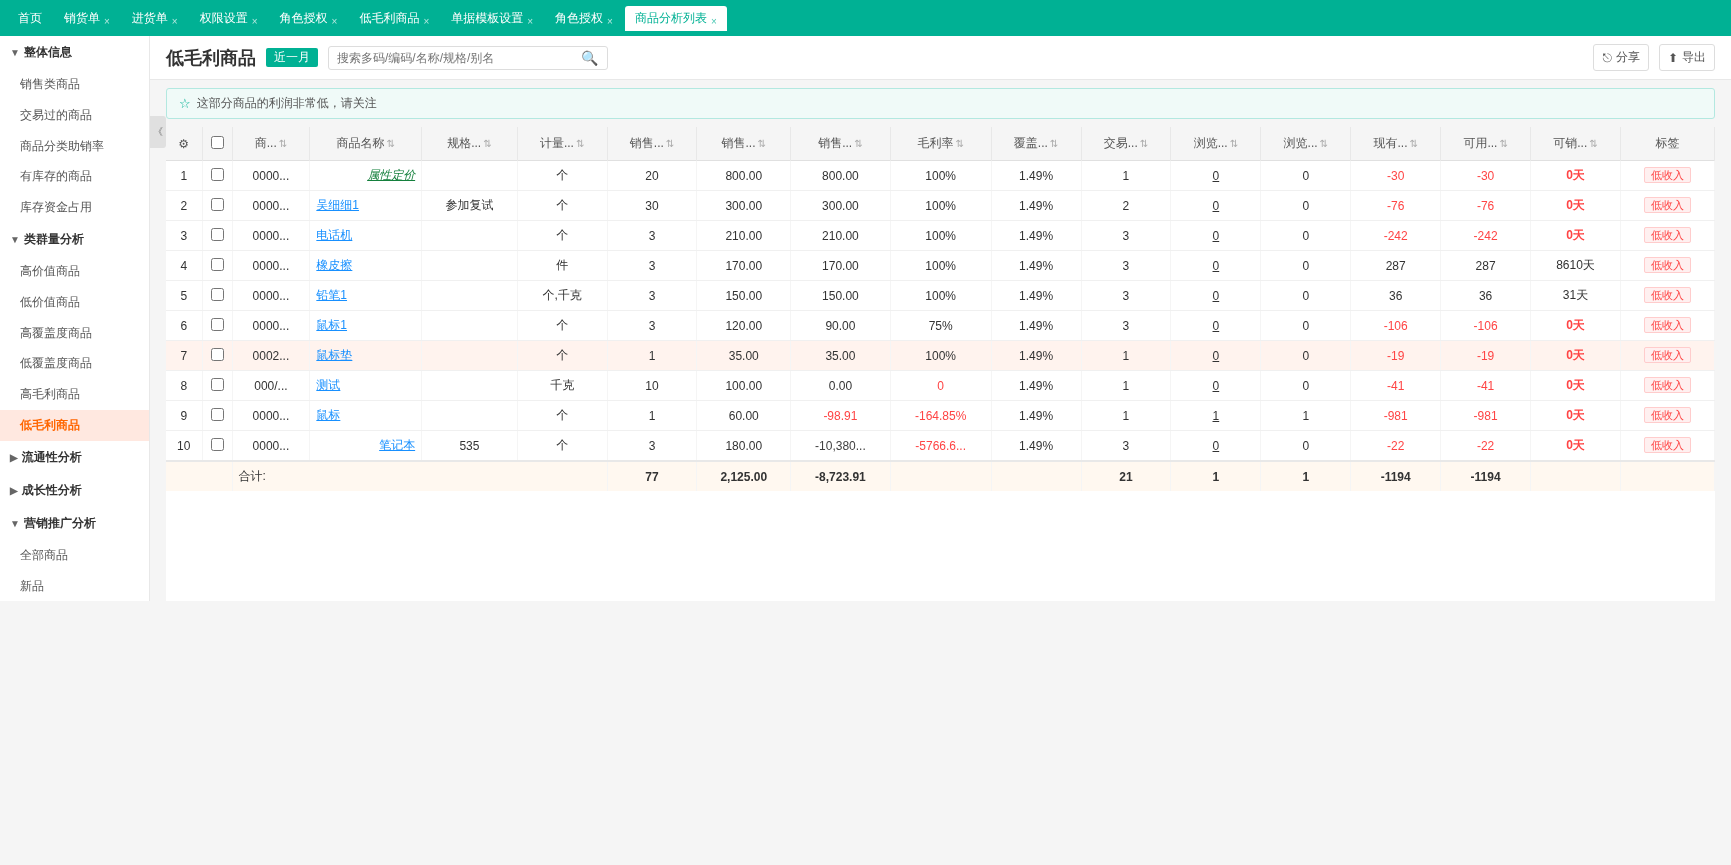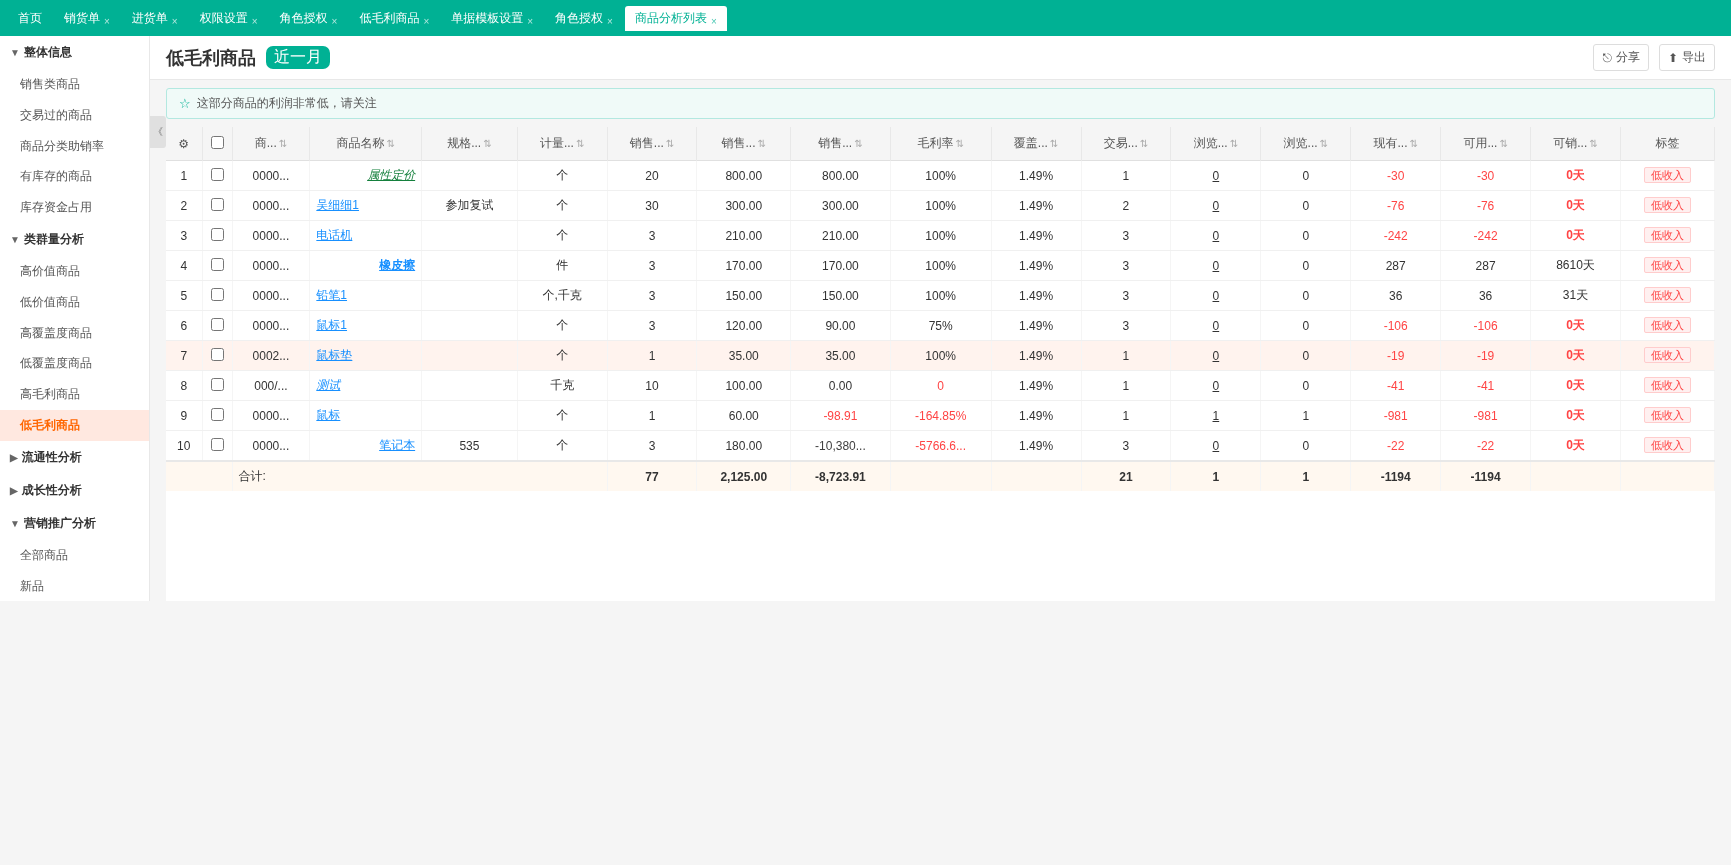--- a/index.html
+++ b/index.html
@@ -75,22 +75,22 @@
     }
     .page-title {
       font-size: 18px;
       font-weight: bold;
       color: #333;
     }
     .time-badge {
       background: #00b194;
       color: #fff;
       padding: 1px 8px;
-      border-radius: 7px;
-      font-size: 16px;
+      border-radius: 2px;
+      font-size: 12px;
       cursor: pointer;
     }
     .search-box {
       display: flex;
       align-items: center;
       border: 1px solid #ddd;
       border-radius: 3px;
       padding: 3px 8px;
       background: #fff;
       flex: 1;
@@ -343,20 +343,24 @@
     <div class="sidebar-item">新品</div>
   </div>
 
   <button class="collapse-btn">《</button>
 
   <div class="content-area">
 
     <div class="content-header">
       <span class="page-title">低毛利商品</span>
       <span class="time-badge">近一月</span>
+      <div class="search-box">
+        <input type="text" placeholder="搜索多码/编码/名称/规格/别名" style="">
+        <span class="search-icon">🔍</span>
+      </div>
       <div class="header-actions">
         <button class="action-btn">
           <span>⎋</span>
           <span>分享</span>
         </button>
         <button class="action-btn">
           <span>⬆</span>
           <span>导出</span>
         </button>
       </div>
@@ -524,21 +528,21 @@
       <td>0</td>
       <td style="color:#ff4444">-242</td>
       <td style="color:#ff4444">-242</td>
       <td class="red-bold">0天</td>
       <td><span class="tag-low-income">低收入</span></td>
     </tr>
             <tr>
       <td>4</td>
       <td><input type="checkbox" style=""></td>
       <td>0000...</td>
-      <td style="text-align:right; color:#1890ff; cursor:pointer; text-decoration:underline;font-weight:bold;">橡皮擦</td>
+      <td style="text-align:left; color:#1890ff; cursor:pointer; text-decoration:underline;">橡皮擦</td>
       <td></td>
       <td>件</td>
       <td>3</td>
       <td>170.00</td>
       <td style="">170.00</td>
       <td style="">100%</td>
       <td>1.49%</td>
       <td>3</td>
       <td><span class="underline">0</span></td>
       <td>0</td>
@@ -604,21 +608,21 @@
       <td>0</td>
       <td style="color:#ff4444">-19</td>
       <td style="color:#ff4444">-19</td>
       <td class="red-bold">0天</td>
       <td><span class="tag-low-income">低收入</span></td>
     </tr>
             <tr>
       <td>8</td>
       <td><input type="checkbox" style=""></td>
       <td>000/...</td>
-      <td style="text-align:left; color:#1890ff; cursor:pointer; text-decoration:underline;font-style:italic;">测试</td>
+      <td style="text-align:left; color:#1890ff; cursor:pointer; text-decoration:underline;">测试</td>
       <td></td>
       <td>千克</td>
       <td>10</td>
       <td>100.00</td>
       <td style="">0.00</td>
       <td style="color:#ff4444">0</td>
       <td>1.49%</td>
       <td>1</td>
       <td><span class="underline">0</span></td>
       <td>0</td>

